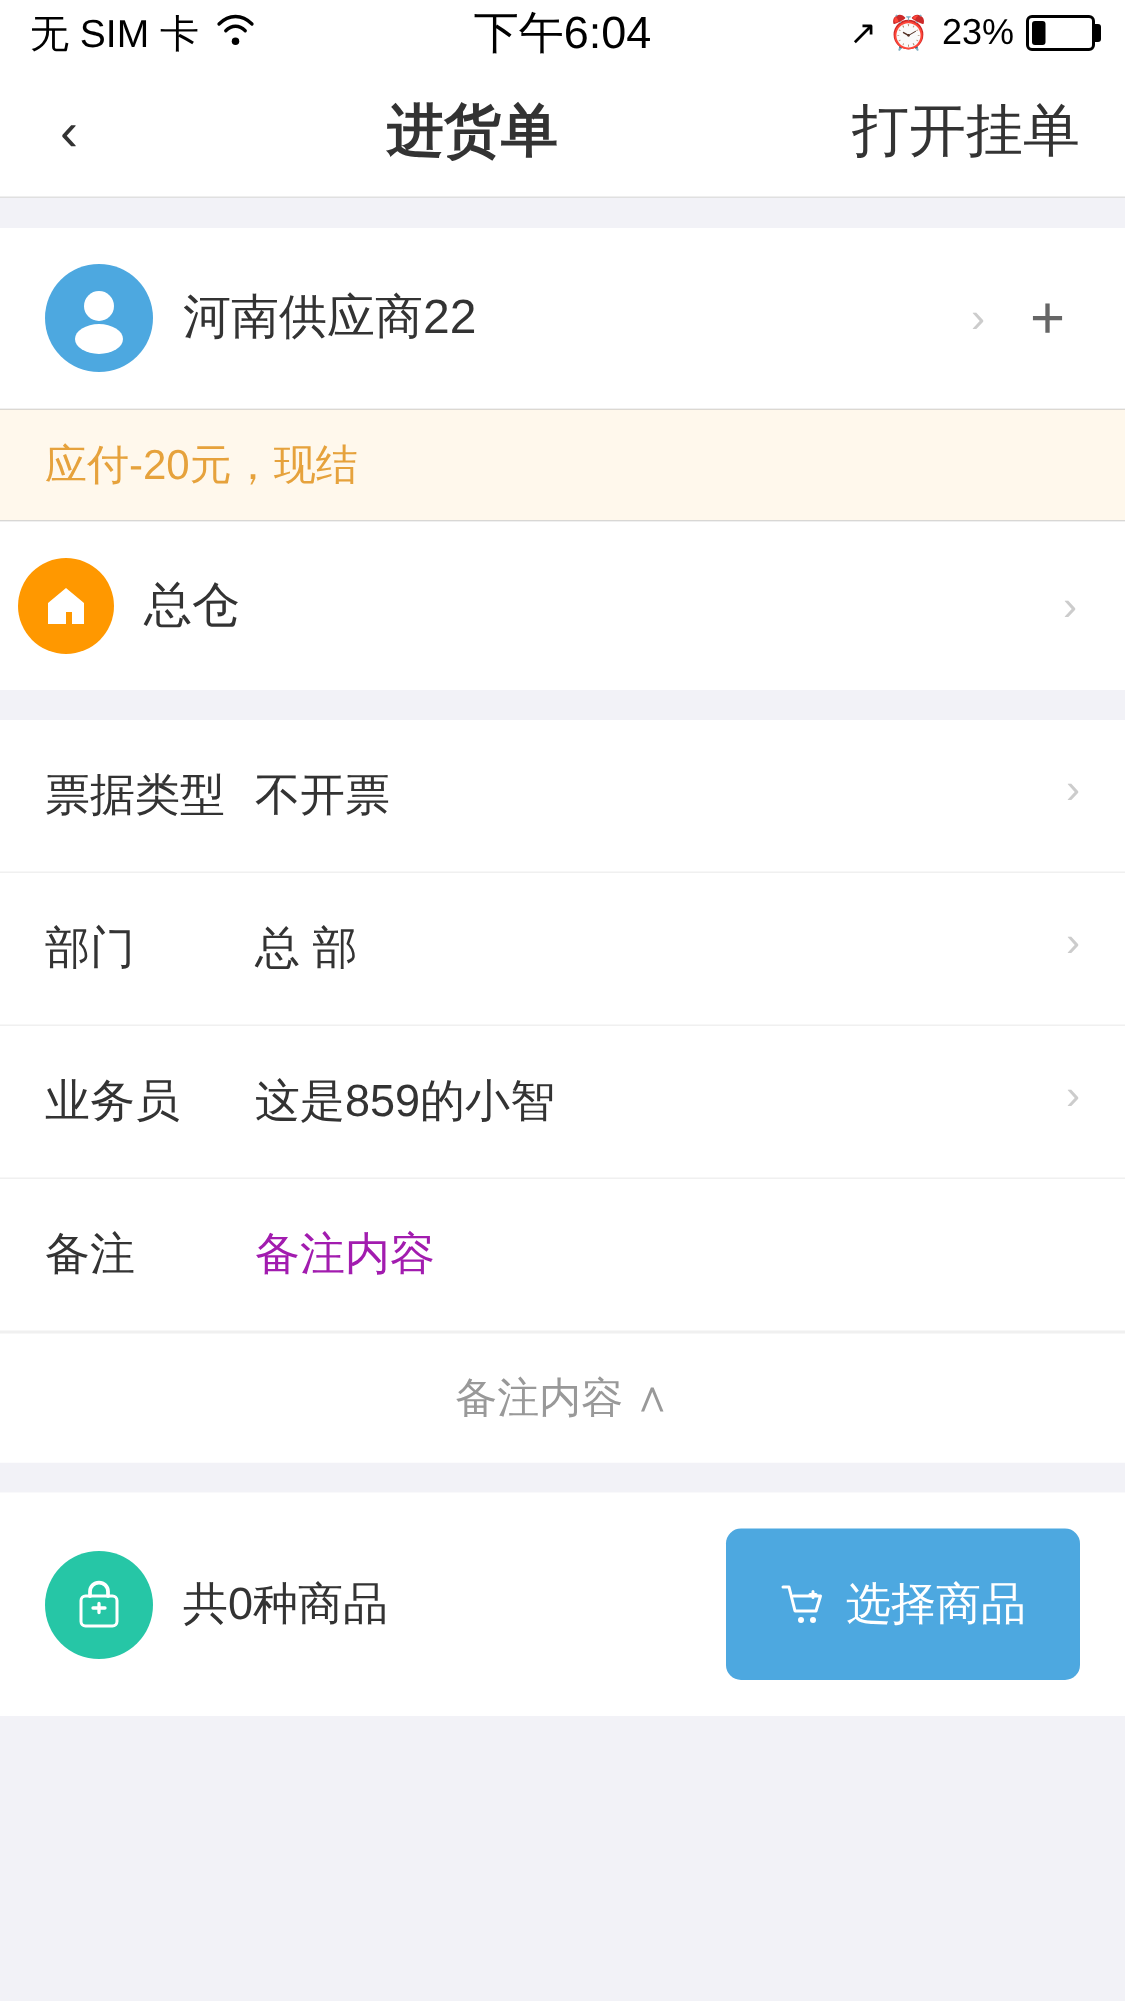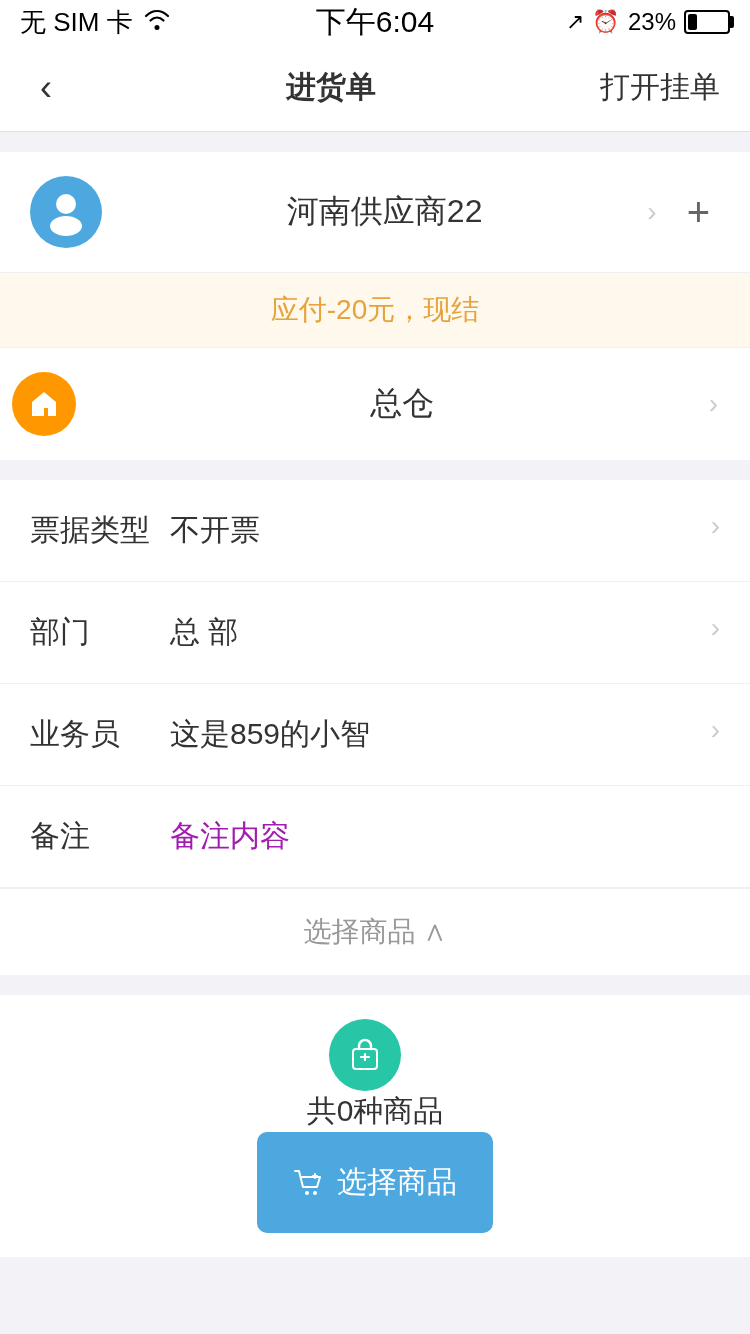--- a/index.html
+++ b/index.html
@@ -84,41 +84,40 @@
       padding: 0 30px;
       border-bottom: 1px solid #e0e0e0;
     }
     .nav-back {
       font-size: 36px;
       color: #333;
       cursor: pointer;
       padding: 10px;
     }
     .nav-title {
-      font-size: 30px;
+      font-size: 38px;
       font-weight: 600;
       color: #333;
     }
     .nav-action {
-      font-size: 30px;
+      font-size: 38px;
       color: #333;
       cursor: pointer;
     }
 
     
     .section-gap {
       height: 20px;
       background: #f2f2f7;
     }
 
     
     .card-section {
       background: #000000;
       margin-bottom: 0;
-      text-align: center;
     }
 
     
     .supplier-row {
       display: flex;
       align-items: center;
       padding: 24px 30px;
       background: #fff;
       border-bottom: 1px solid #f0f0f0;
     }
@@ -358,25 +357,25 @@
       <span class="form-value">这是859的小智</span>
       <span class="form-chevron">›</span>
     </div>
 
     <div class="form-row">
       <span class="form-label">备注</span>
       <span class="form-placeholder">备注内容</span>
     </div>
 
     <div class="collapse-bar">
-      <span>选择商品 ∧</span>
-    </div>
-  </div>
-
-  <div class="bottom-row" style="margin-top:20px;flex-direction:column;">
+      <span>备注内容 ∧</span>
+    </div>
+  </div>
+
+  <div class="bottom-row" style="margin-top:20px;">
     <div class="goods-icon-wrap">
 
       <svg width="40" height="40" viewBox="0 0 40 40" fill="white">
         <rect x="8" y="14" width="24" height="20" rx="3" stroke="white" stroke-width="2" fill="none"></rect>
         <path d="M14 14v-3a6 6 0 0112 0v3" stroke="white" stroke-width="2.5" stroke-linecap="round" fill="none"></path>
         <path d="M16 22h8M20 19v6" stroke="white" stroke-width="2.2" stroke-linecap="round"></path>
       </svg>
     </div>
     <span class="goods-count">共0种商品</span>
     <button class="select-goods-btn">

